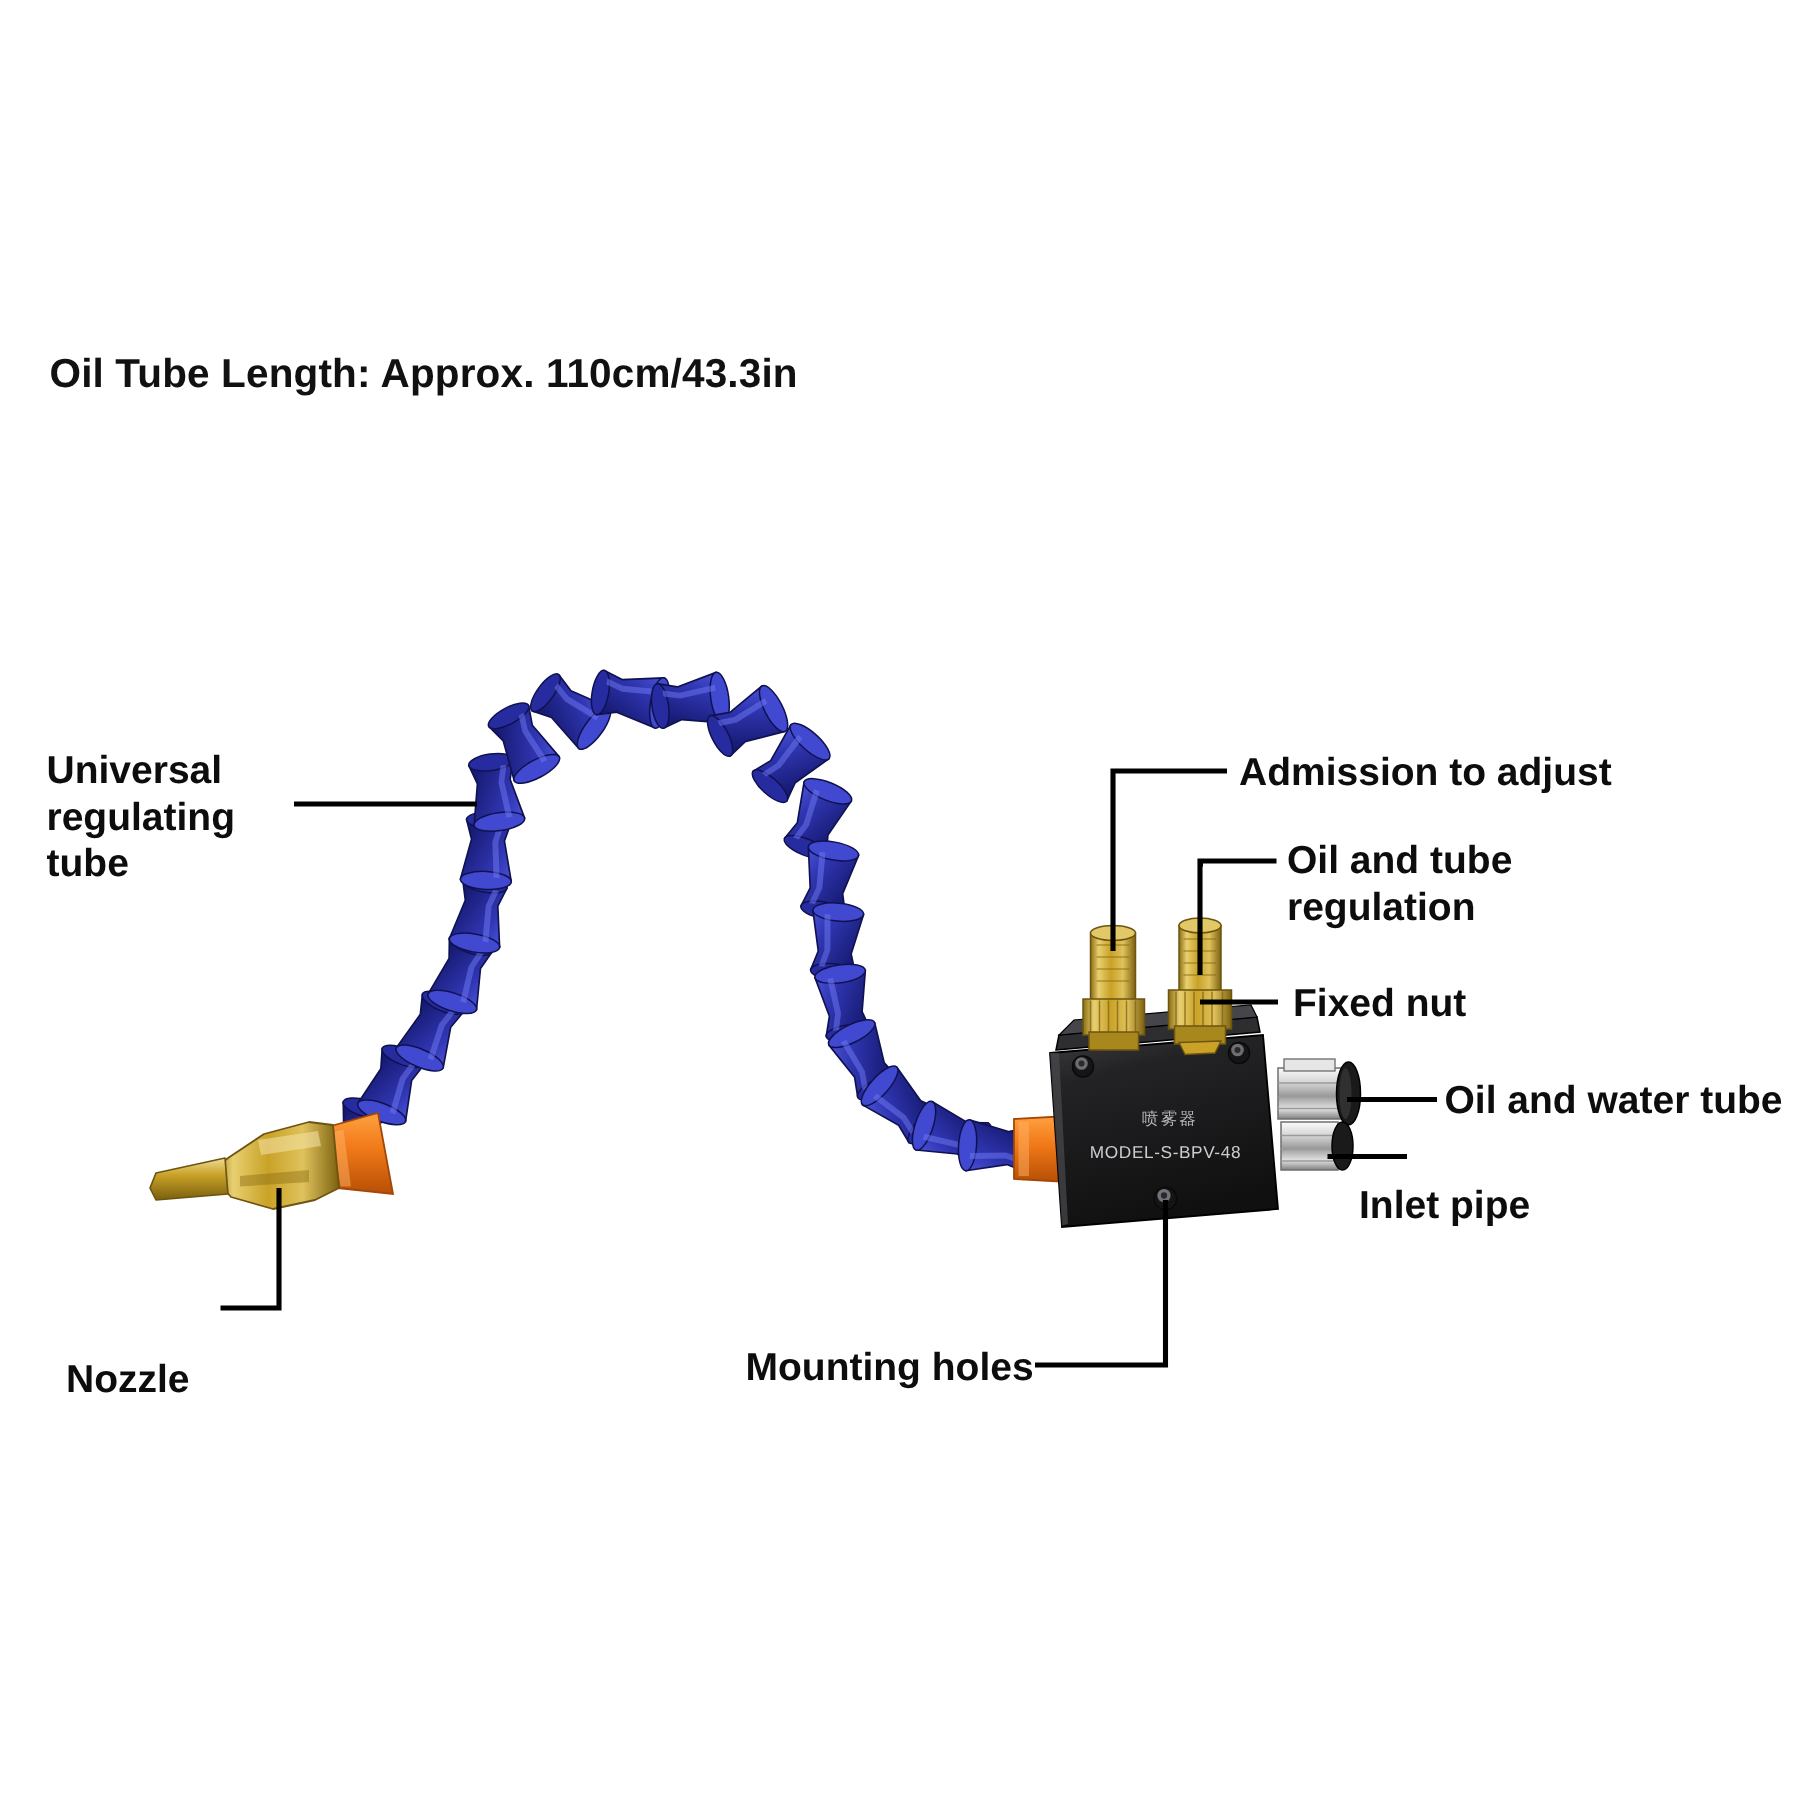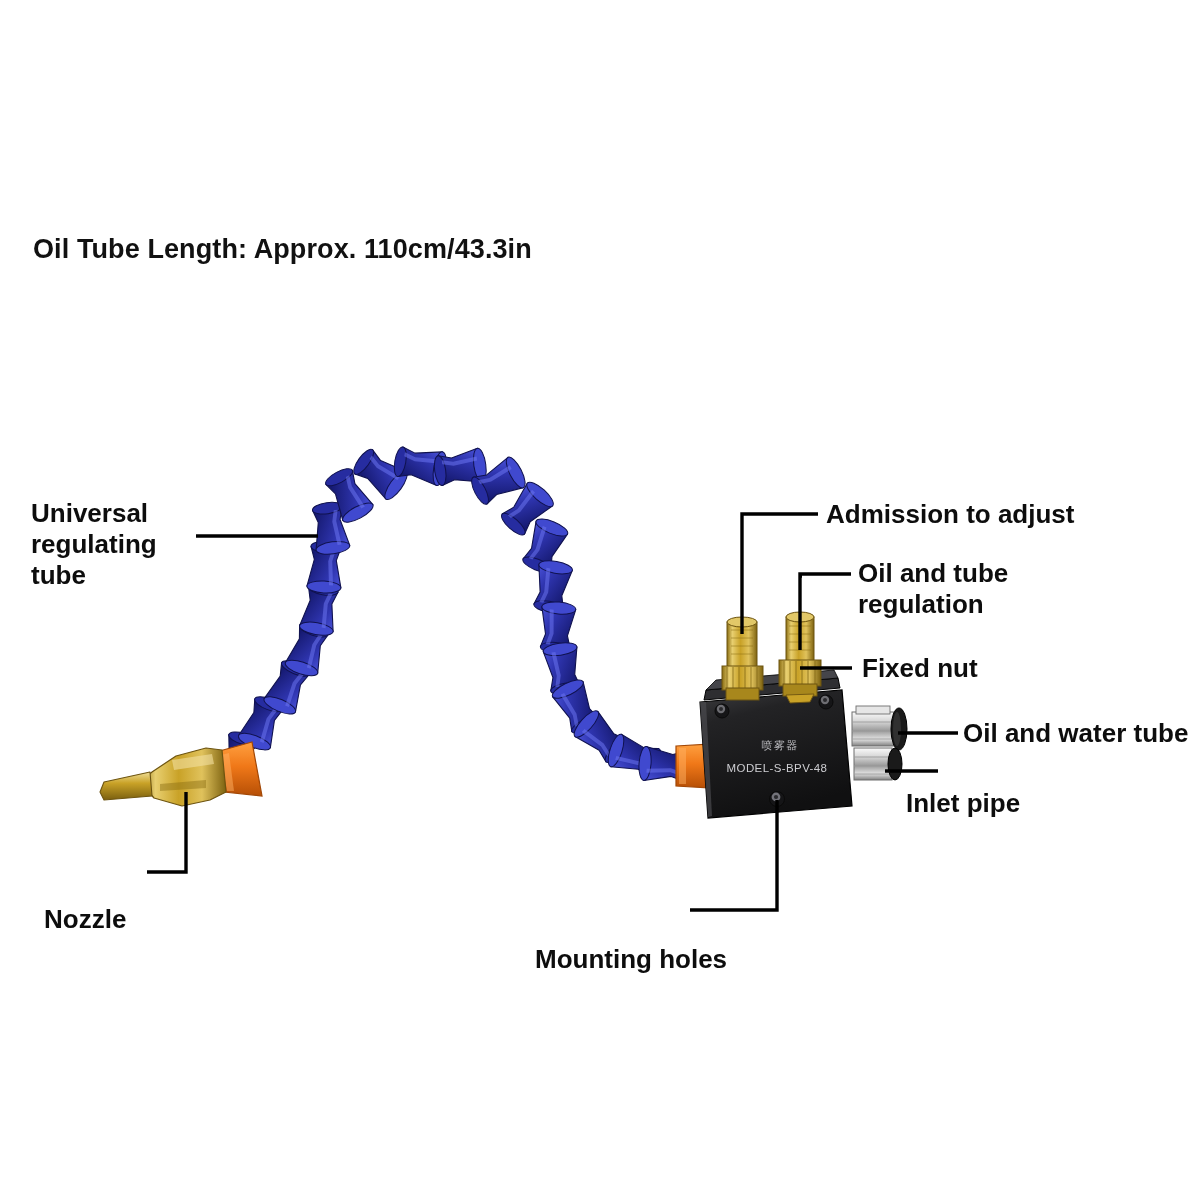--- a/index.html
+++ b/index.html
@@ -286,21 +286,21 @@
     </g>
   </svg>
 
   <div class="label two-line" style="left:31px; top:498px; width:180px; text-align:left;">
     <div>Universal</div>
     <div>regulating tube</div>
   </div>
 
   <div class="label" style="left:44px; top:904px;">Nozzle</div>
 
-  <div class="label" style="left:497px; top:944px;margin-left:38px;">Mounting holes</div>
+  <div class="label" style="left:497px; top:896px;">Mounting holes</div>
 
   <div class="label" style="left:826px; top:499px;">Admission to adjust</div>
 
   <div class="label two-line" style="left:858px; top:558px; width:220px;">
     <div>Oil and tube</div>
     <div>regulation</div>
   </div>
 
   <div class="label" style="left:862px; top:653px;">Fixed nut</div>
 

